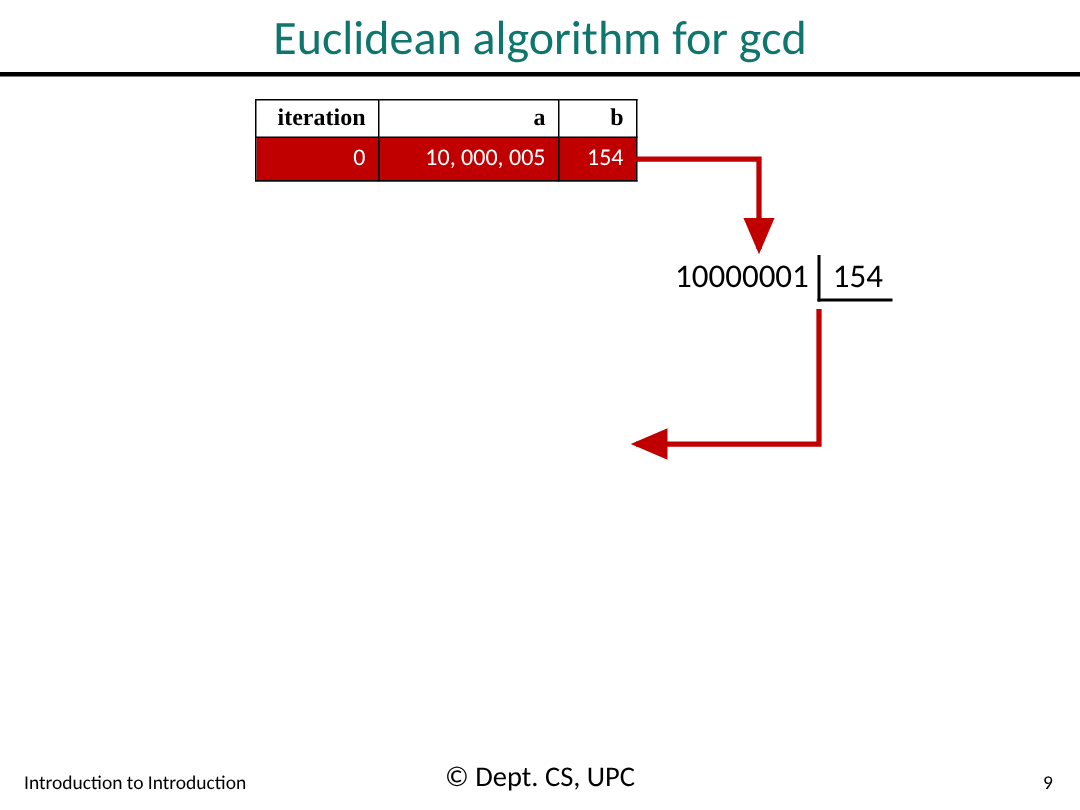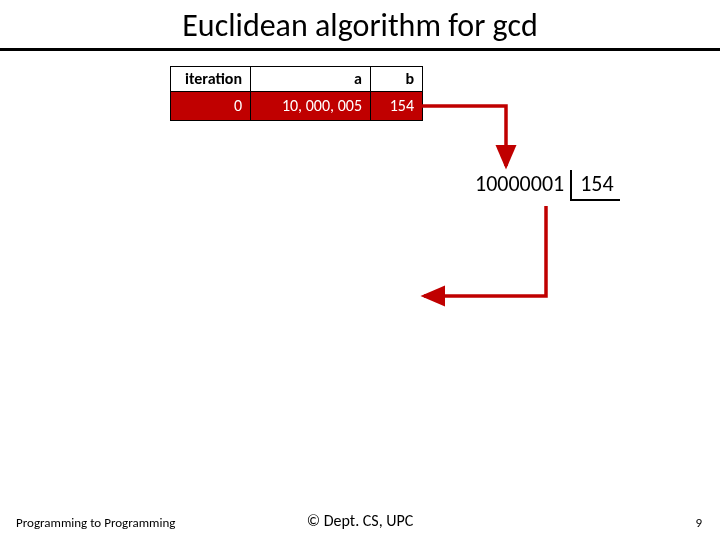--- a/index.html
+++ b/index.html
@@ -9,21 +9,21 @@
     background: #fff;
     font-family: Calibri, Arial, sans-serif;
     position: relative;
     overflow: hidden;
   }
   .title {
     font-size: 32px;
     text-align: center;
     padding-top: 6px;
     font-weight: 400;
-    color: #000000;
+    color: #0f766e;
   }
   .title-underline {
     position: absolute;
     top: 48px;
     left: 0;
     width: 100%;
     height: 3px;
     background: #000;
   }
 
@@ -35,37 +35,37 @@
   }
   .tbl th, .tbl td {
     border: 1.5px solid #000;
     font-size: 16px;
     line-height: 1;
   }
   .tbl th {
     font-weight: 700;
     text-align: right;
     padding: 4px 8px 4px 14px;
+    font-family: Liberation Serif, serif;
   }
   .tbl td {
     text-align: right;
     padding: 6px 8px 6px 14px;
   }
   .th-iter { width: 78px; }
   .th-a { width: 120px; }
   .th-b { width: 52px; }
   .row-red td { background: #c00000; color: #fff; }
 
   .division {
     position: absolute;
     top: 170px;
     left: 450px;
     font-size: 22px;
     font-weight: 400;
-    margin-left: 25px;
   }
   .division .dividend { display: inline-block; padding-right: 6px; }
   .division .divisor {
     display: inline-block;
     border-left: 2px solid #000;
     border-bottom: 2px solid #000;
     padding: 0 6px 2px 8px;
   }
 
   .arrow-svg {
@@ -83,21 +83,21 @@
     bottom: 10px;
     font-size: 13px;
     color: #000;
   }
   .footer-center {
     position: absolute;
     bottom: 10px;
     left: 0;
     width: 100%;
     text-align: center;
-    font-size: 16px;
+    font-size: 19px;
     color: #000;
   }
   .footer-right {
     position: absolute;
     right: 18px;
     bottom: 10px;
     font-size: 13px;
     color: #000;
   }
 </style>
@@ -129,15 +129,15 @@
     </marker>
   </defs>
   <path d="M 4 0 L 90 0 L 90 60" stroke="#c00000" stroke-width="3.5" fill="none" marker-end="url(#arrowhead)"></path>
   <path d="M 130 100 L 130 190 L 8 190" stroke="#c00000" stroke-width="3.5" fill="none" marker-end="url(#arrowhead)"></path>
 </svg>
 
 <div class="division">
   <span class="dividend">10000001</span><span class="divisor">154</span>
 </div>
 
-<div class="footer-left">Programming to Programming</div>
+<div class="footer-left">Introduction to Introduction</div>
 <div class="footer-center">© Dept. CS, UPC</div>
 <div class="footer-right">9</div>
 
 </body></html>

